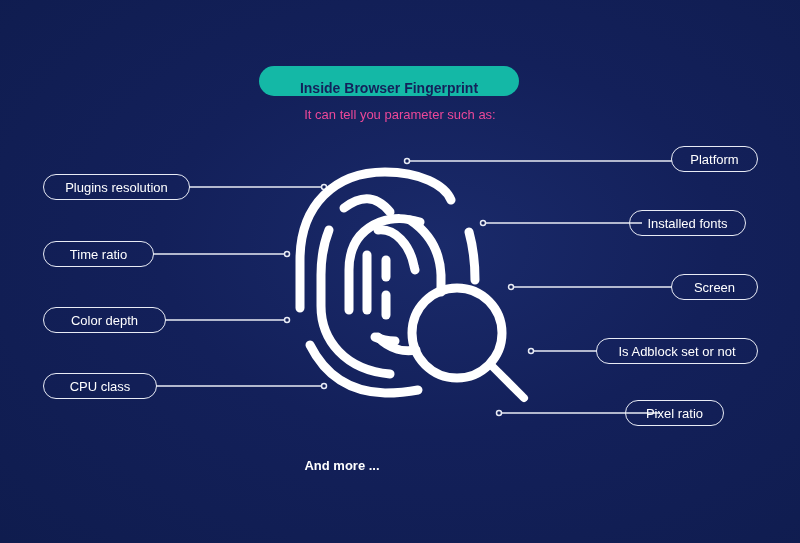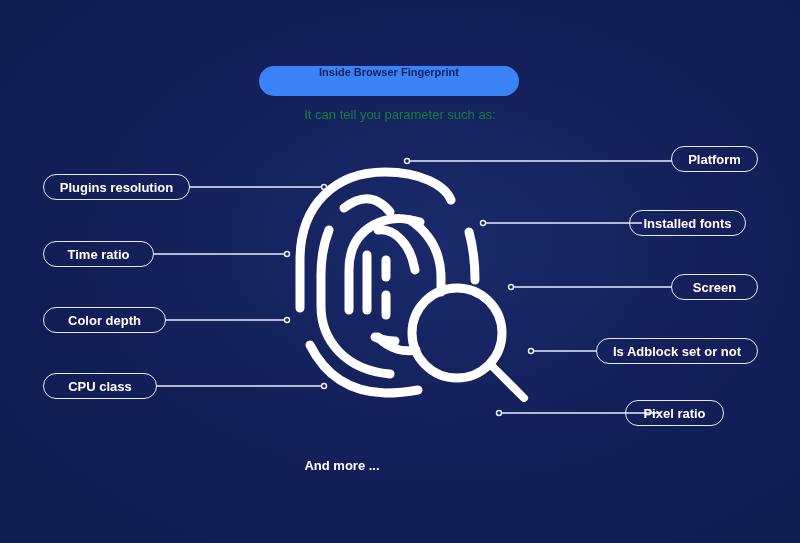--- a/index.html
+++ b/index.html
@@ -4,32 +4,32 @@
 <style>
   html, body { margin: 0; padding: 0; }
   body {
     width: 800px; height: 543px; overflow: hidden;
     background: radial-gradient(ellipse at 55% 45%, #1a2a6a 0%, #13205a 45%, #0f1c4e 100%);
     font-family: "Liberation Sans", sans-serif;
     position: relative; color: #fff;
   }
   .title-pill {
     position: absolute; left: 259px; top: 66px; width: 260px; height: 30px;
-    background: #3b82f6; border-radius: 15px;
-    display: flex; align-items: flex-start; justify-content: center;
-    color: #13215a; font-weight: bold; font-size: 11px;
+    background: #14b8a6; border-radius: 15px;
+    display: flex; align-items: flex-end; justify-content: center;
+    color: #13215a; font-weight: bold; font-size: 14px;
   }
   .subtitle {
     position: absolute; left: 0; width: 800px; top: 107px; text-align: center;
-    font-size: 13px; color: #15803d;
+    font-size: 13px; color: #ec4899;
   }
   .pill {
     position: absolute; height: 26px; border: 1.5px solid #e8ebf5; border-radius: 14px;
     display: flex; align-items: center; justify-content: center;
-    font-weight: bold; font-size: 13px; color: #fff; box-sizing: border-box;
+    font-weight: normal; font-size: 13px; color: #fff; box-sizing: border-box;
   }
   .more {
     position: absolute; left: 0; width: 684px; top: 458px; text-align: center;
     font-weight: bold; font-size: 13px; color: #fff;
   }
   svg.art { position: absolute; left: 0; top: 0; }
 </style>
 </head>
 <body>
 

